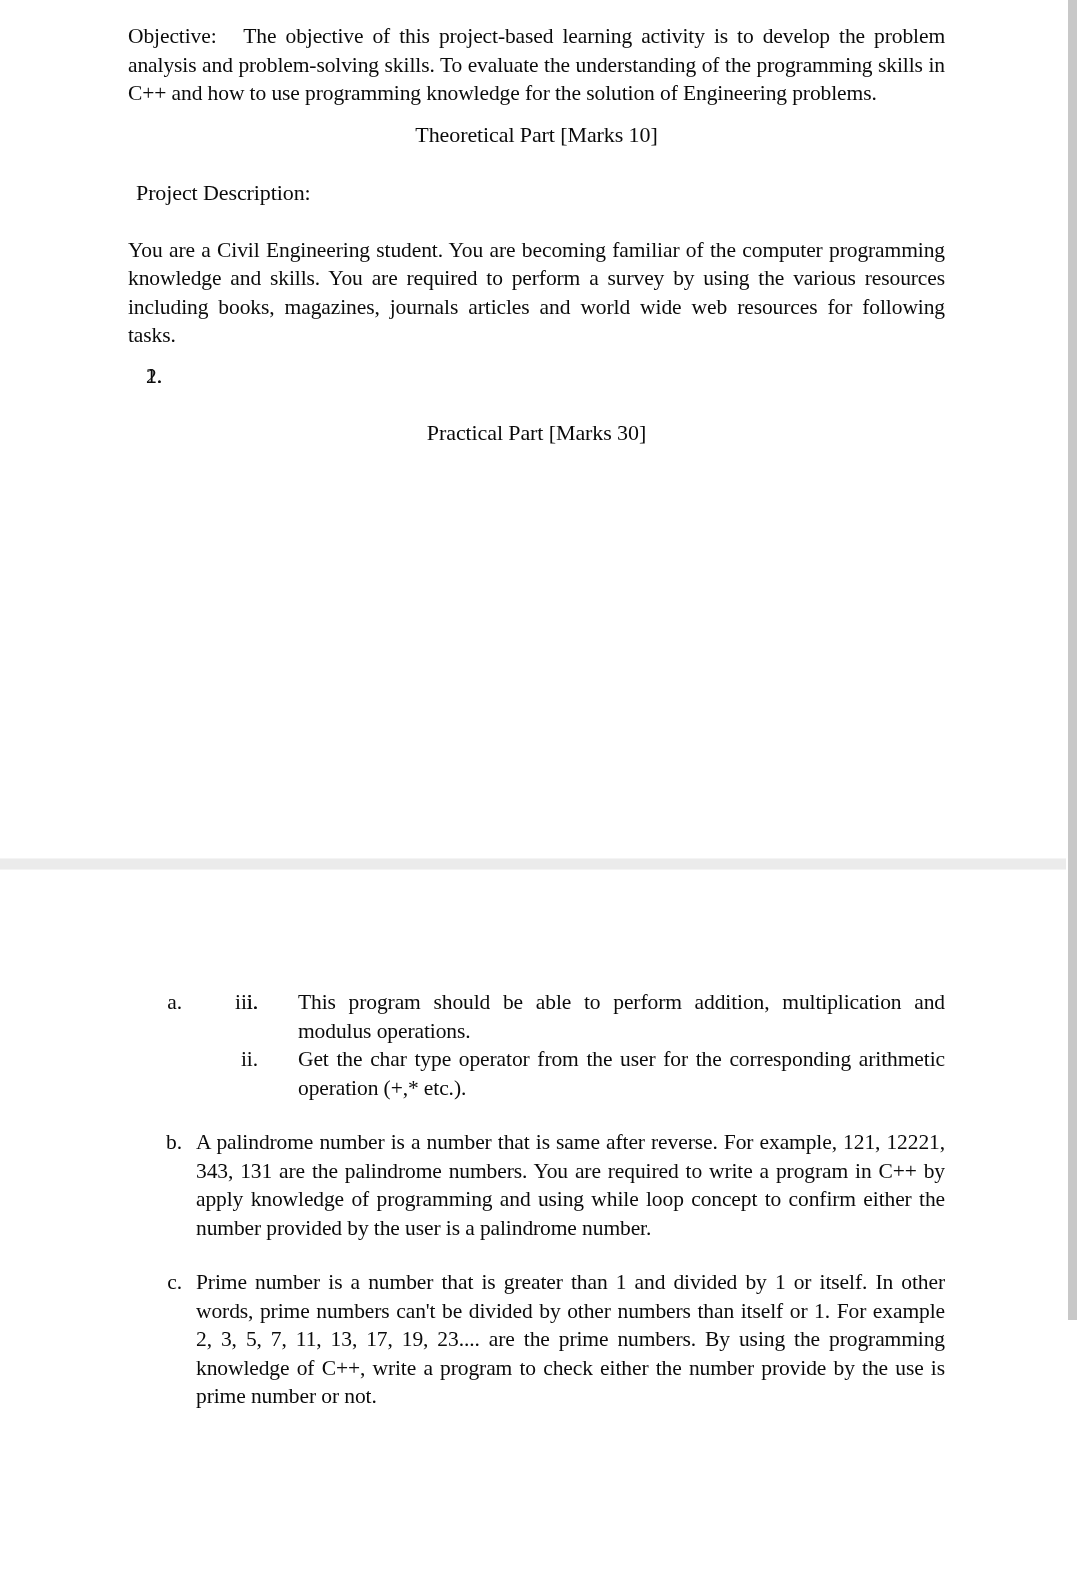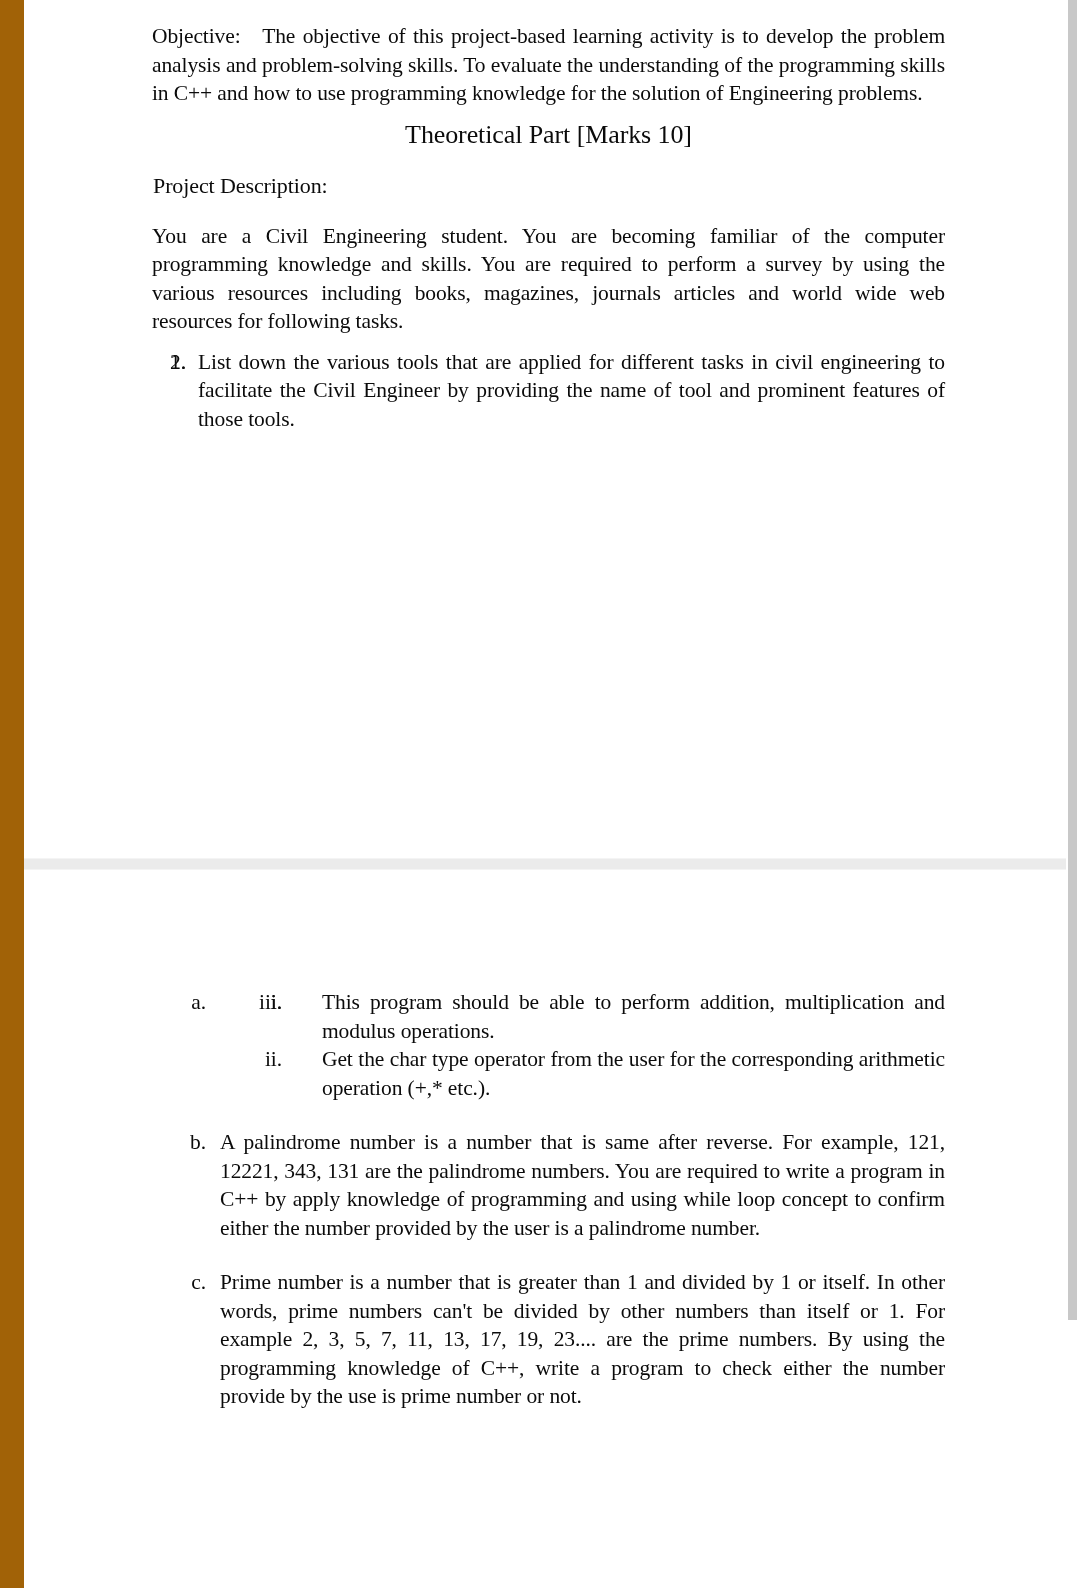--- a/index.html
+++ b/index.html
@@ -15,21 +15,20 @@
     overflow: hidden;
     font-family: "Liberation Serif", "DejaVu Serif", serif;
     color: #0b0b0b;
   }
 
   
   .viewer {
     position: absolute;
     inset: 0;
     background: #a16207;
-    padding-left: 24px;
   }
 
   .page {
     position: relative;
     background: #ffffff;
     box-sizing: border-box;
   }
 
   .page-one {
     height: 858px;
@@ -62,31 +61,31 @@
     margin: 0;
     letter-spacing: -0.1px;
   }
 
   .lead-label {
     
     white-space: nowrap;
   }
 
   .center-head {
-    font-size: 26px;
+    font-size: 22px;
     line-height: 30px;
     text-align: center;
     margin: 0;
     letter-spacing: -0.1px;
   }
 
   .sub-head {
     font-size: 22px;
     line-height: 30px;
-    margin: 1px;
+    margin: 8px;
     letter-spacing: -0.1px;
   }
 
   
   .num-list {
     margin: 0;
     padding: 0;
     list-style: none;
   }
   .num-list > li {
@@ -200,26 +199,26 @@
       <p class="para">You are a Civil Engineering student. You are becoming familiar of the computer programming knowledge and skills. You are required to perform a survey by using the various resources including books, magazines, journals articles and world wide web resources for following tasks.</p>
 
       <div class="gap-sm"></div>
 
       <ol class="num-list">
         <li>
           <span class="marker">1.</span>
         </li>
         <li>
           <span class="marker">2.</span>
-          <span>List down the various tools that are applied for different tasks in civil engineering to facilitate the Civil Engineer by providing the name of tool and prominent features of those tools.</span>
         </li>
       </ol>
 
       <div class="gap-xl"></div>
 
+      <p class="center-head">Practical Part [Marks 30]</p>
 
       <div class="gap-xl"></div>
       <div class="gap-md"></div>
 
 
     </div>
   </div>
 
   <div class="page-gap"></div>
 

